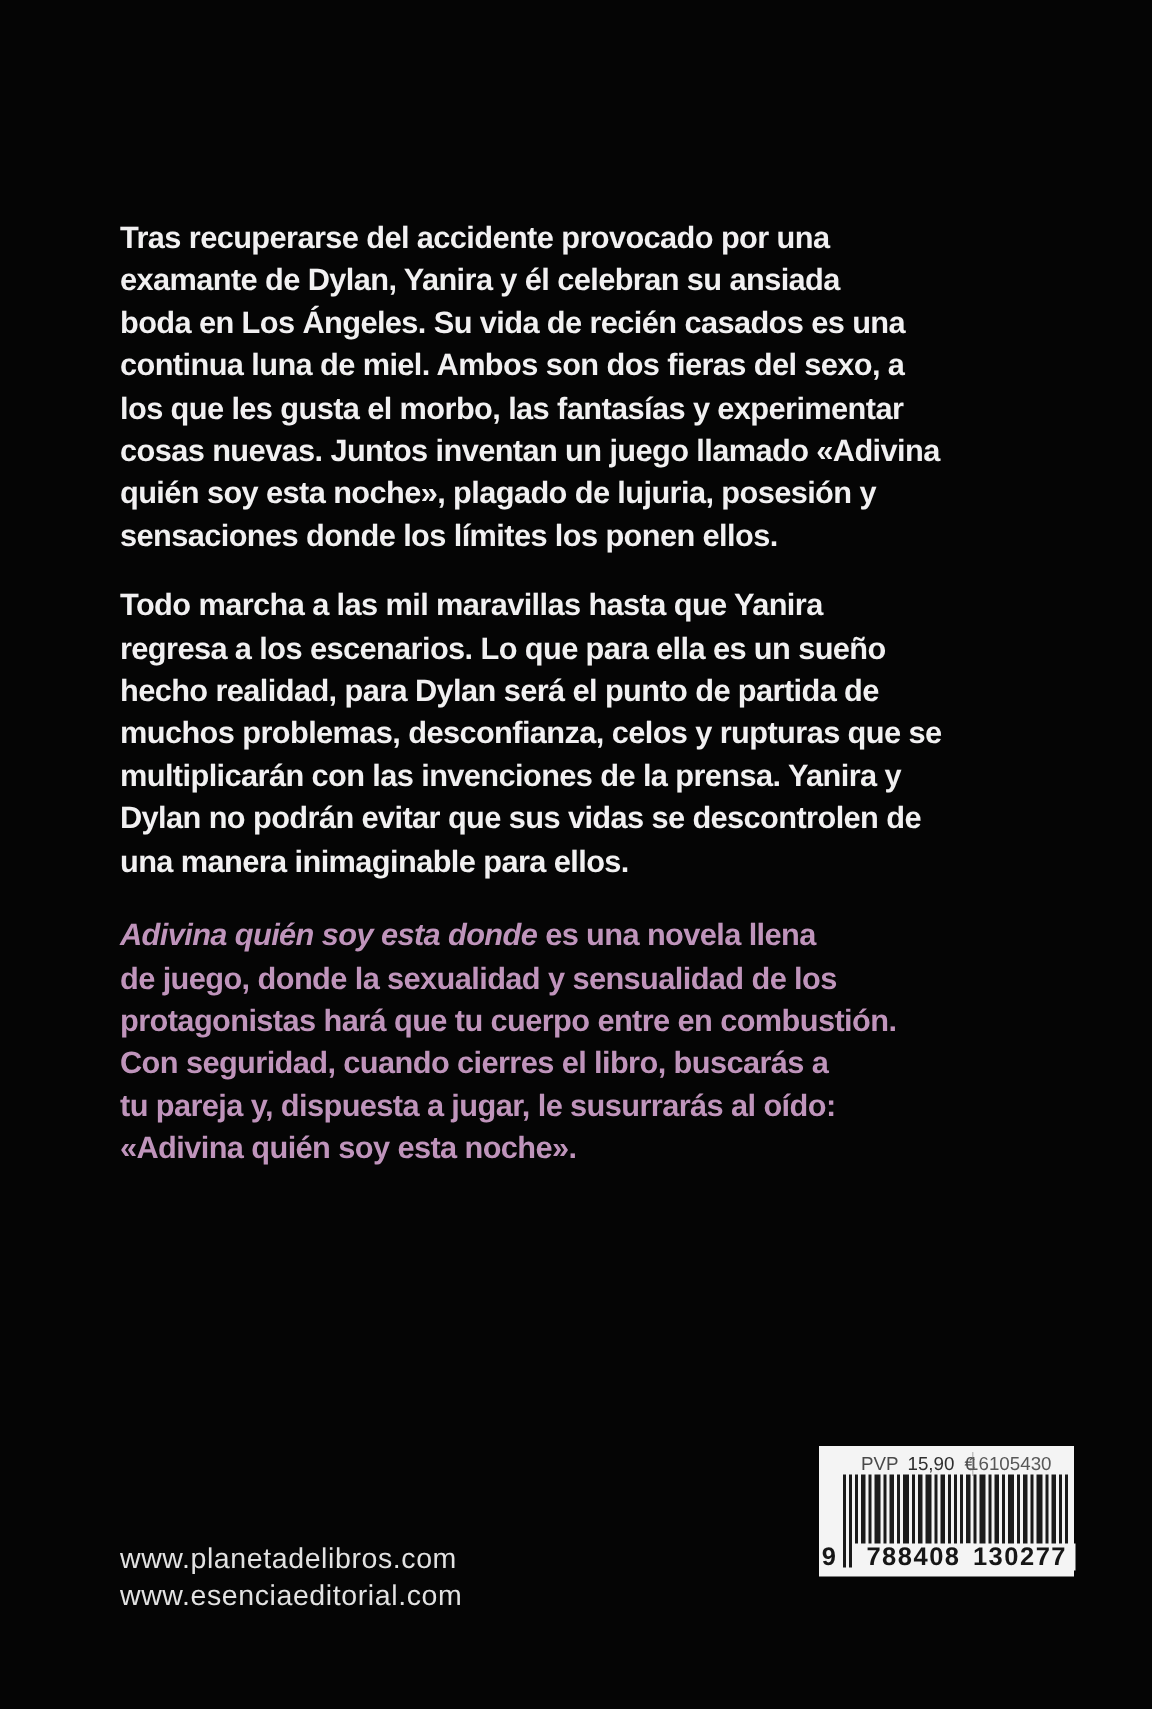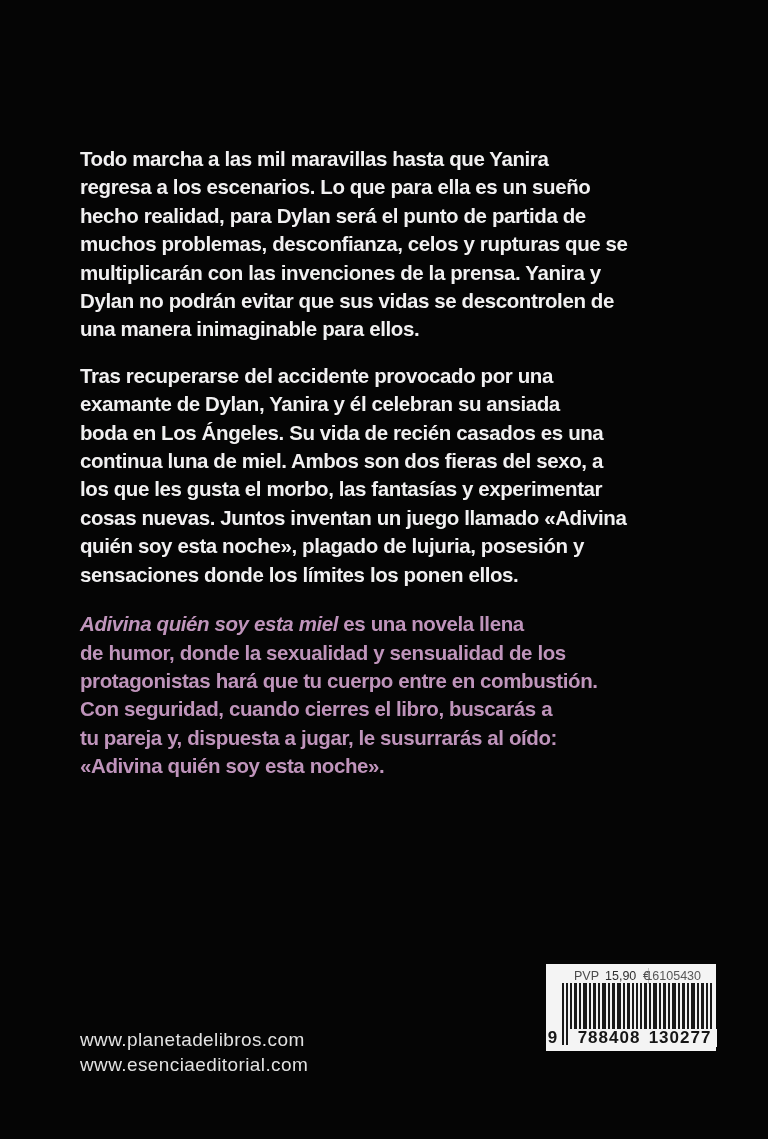--- a/index.html
+++ b/index.html
@@ -127,37 +127,37 @@
   .isbn-first  { left: -15px; width: 12px; }
   .isbn-group1 { left: 7px;  width: 80px; }
   .isbn-group2 { left: 81px; width: 74px; text-align: center; }
 </style>
 </head>
 <body>
 
 <div class="cover">
 
   <div class="synopsis">
-    <p>Todo marcha a las mil maravillas hasta que Yanira
-regresa a los escenarios. Lo que para ella es un sueño
-hecho realidad, para Dylan será el punto de partida de
-muchos problemas, desconfianza, celos y rupturas que se
-multiplicarán con las invenciones de la prensa. Yanira y
-Dylan no podrán evitar que sus vidas se descontrolen de
-una manera inimaginable para ellos.</p>
     <p>Tras recuperarse del accidente provocado por una
 examante de Dylan, Yanira y él celebran su ansiada
 boda en Los Ángeles. Su vida de recién casados es una
 continua luna de miel. Ambos son dos fieras del sexo, a
 los que les gusta el morbo, las fantasías y experimentar
 cosas nuevas. Juntos inventan un juego llamado «Adivina
 quién soy esta noche», plagado de lujuria, posesión y
 sensaciones donde los límites los ponen ellos.</p>
-    <p class="tagline"><span class="book-title">Adivina quién soy esta miel</span><span> es una novela llena
-de humor, donde la sexualidad y sensualidad de los
+    <p>Todo marcha a las mil maravillas hasta que Yanira
+regresa a los escenarios. Lo que para ella es un sueño
+hecho realidad, para Dylan será el punto de partida de
+muchos problemas, desconfianza, celos y rupturas que se
+multiplicarán con las invenciones de la prensa. Yanira y
+Dylan no podrán evitar que sus vidas se descontrolen de
+una manera inimaginable para ellos.</p>
+    <p class="tagline"><span class="book-title">Adivina quién soy esta donde</span><span> es una novela llena
+de juego, donde la sexualidad y sensualidad de los
 protagonistas hará que tu cuerpo entre en combustión.
 Con seguridad, cuando cierres el libro, buscarás a
 tu pareja y, dispuesta a jugar, le susurrarás al oído:
 «Adivina quién soy esta noche».</span></p>
   </div>
 
   <div class="footer-urls">
     <div class="url">www.planetadelibros.com</div>
     <div class="url">www.esenciaeditorial.com</div>
   </div>

